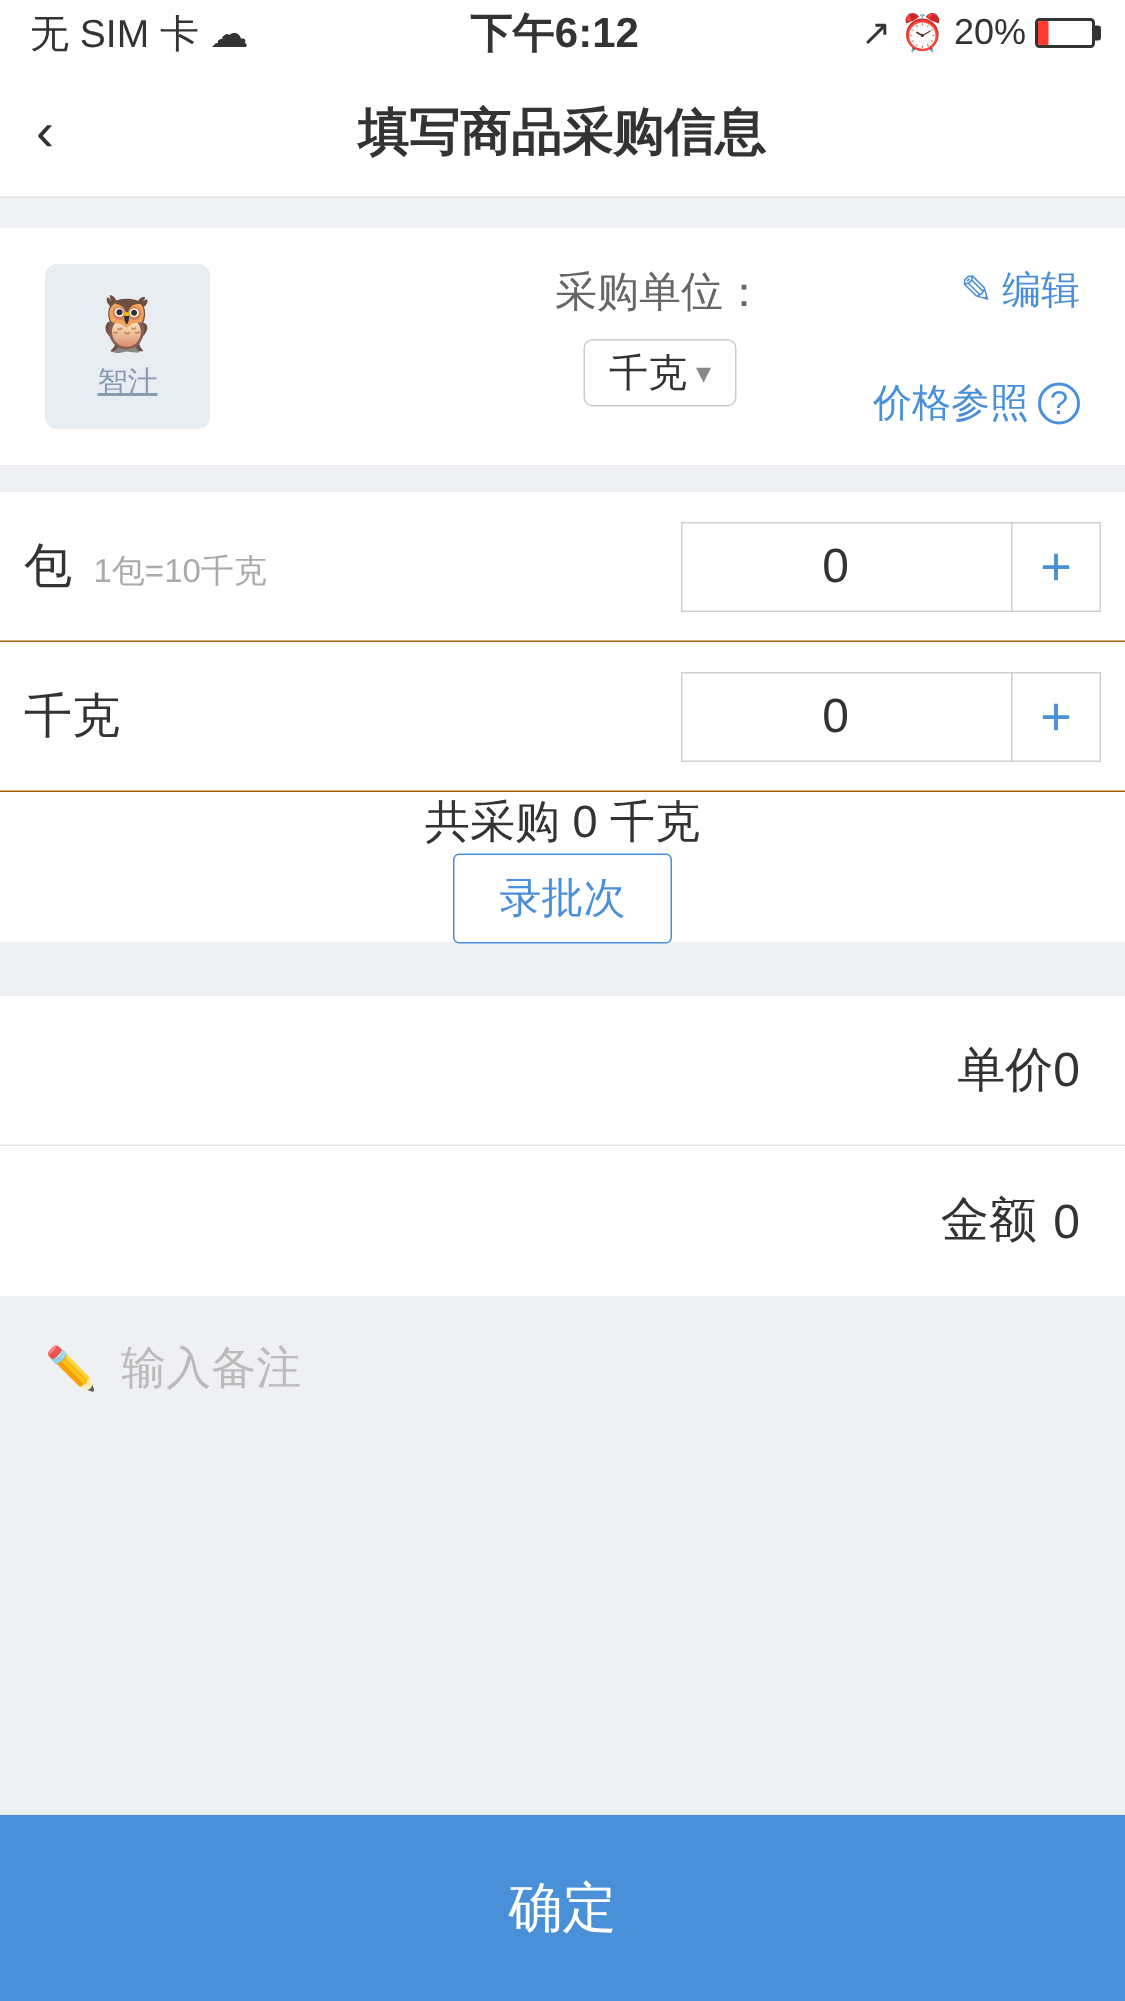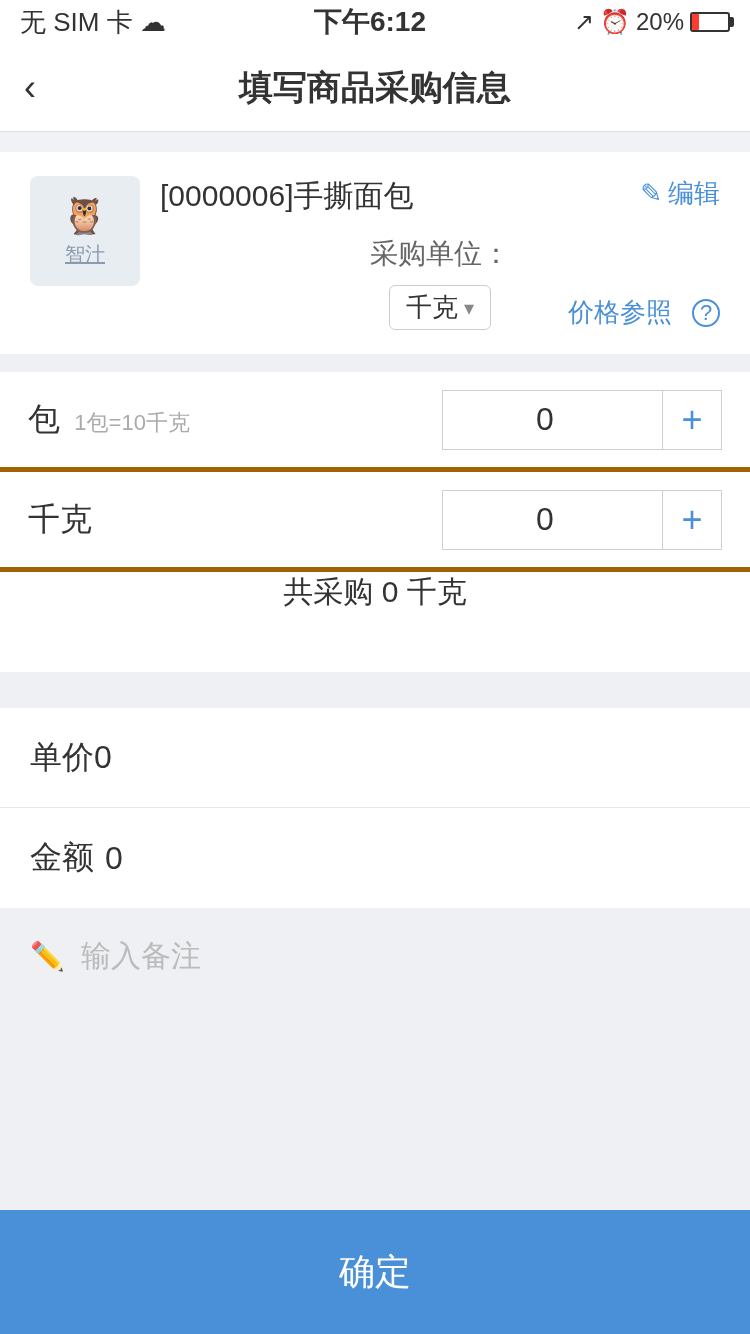--- a/index.html
+++ b/index.html
@@ -126,41 +126,41 @@
       gap: 6px;
     }
     .price-ref {
       position: absolute;
       bottom: 24px;
       right: 30px;
       color: #4a90d9;
       font-size: 26px;
       display: flex;
       align-items: center;
-      gap: 20px;
+      gap: 6px;
       margin-top: 27px;
     }
 
     
     .divider-bar {
       width: 750px;
       height: 18px;
       background: #eef0f3;
     }
 
     
     .input-section {
       background: #fff;
     }
     .input-row {
       display: flex;
       align-items: center;
-      padding: 0 28px;
+      padding: 0 16px;
       height: 100px;
-      border-bottom: 5px solid #a16207;
+      border-bottom: 1px solid #a16207;
     }
     .input-row-label {
       flex: 0 0 auto;
       min-width: 120px;
     }
     .input-row-label .main-label {
       font-size: 32px;
       color: #333;
       font-weight: 500;
     }
@@ -198,21 +198,21 @@
       justify-content: center;
       cursor: pointer;
       font-weight: 300;
     }
 
     
     .summary-row {
       background: #fff;
       display: flex;
       align-items: center;
-      justify-content: flex-start;
+      justify-content: center;
       padding: 0 30px;
       height: 100px;
       flex-direction: column;
     }
     .summary-text {
       font-size: 30px;
       color: #333;
     }
     .batch-btn {
       border: 1px solid #4a90d9;
@@ -225,21 +225,21 @@
     }
 
     
     .price-section {
       background: #fff;
       margin-top: 18px;
     }
     .price-row {
       display: flex;
       align-items: center;
-      justify-content: flex-start;
+      justify-content: flex-end;
       padding: 0 30px;
       height: 100px;
       border-bottom: 1px solid #e8e8e8;
     }
     .price-row:last-child { border-bottom: none; gap: 11px; }
     .price-label {
       font-size: 32px;
       color: #333;
     }
     .price-value {
@@ -313,21 +313,20 @@
 </div>
 
 <div class="content-wrap">
 
   <div class="product-card">
     <div class="product-logo">
       <span class="product-logo-owl">🦉</span>
       <span class="product-logo-text">智汁</span>
     </div>
     <div class="product-info">
-      <div class="product-name">[0000006]手撕面包</div>
       <div class="product-unit-row">
         <span class="unit-label">采购单位：</span>
         <div class="unit-dropdown">
           <span>千克</span>
           <span class="arrow">▾</span>
         </div>
       </div>
     </div>
     <div class="edit-btn">
       <span>✎</span>
@@ -366,20 +365,21 @@
   </div>
 
   <div class="summary-row">
     <span class="summary-text">
       <span>共采购 </span>
       <span> </span>
       <span>0 </span>
       <span> </span>
       <span>千克</span>
     </span>
+    <button class="batch-btn">录批次</button>
   </div>
 
   <div class="divider-bar"></div>
 
   <div class="price-section">
     <div class="price-row">
       <span class="price-label">单价</span>
       <span class="price-value">0</span>
     </div>
     <div class="price-row">

